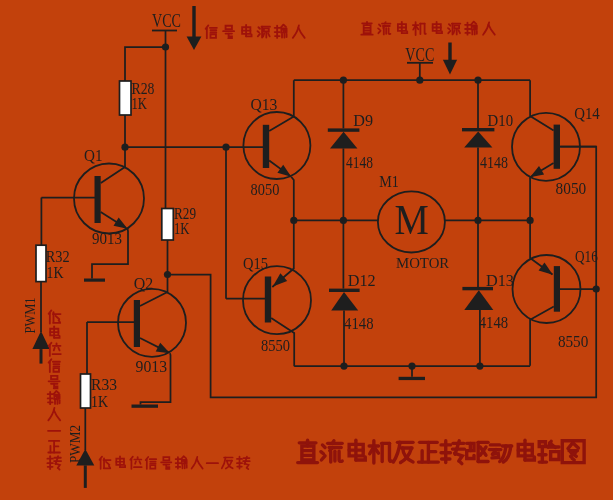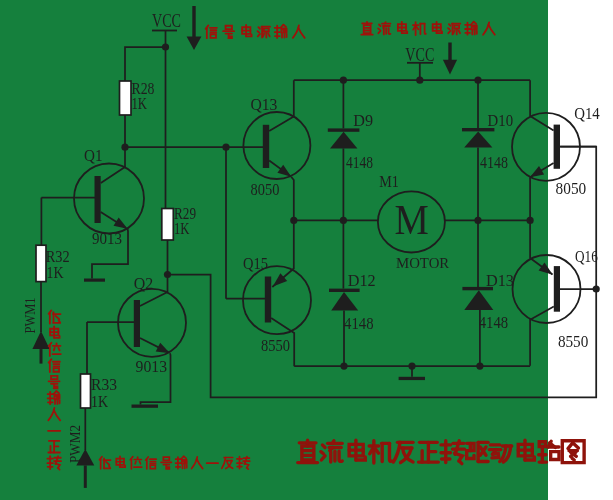--- a/index.html
+++ b/index.html
@@ -1,15 +1,15 @@
 <!DOCTYPE html>
 <html><head><meta charset="utf-8">
 <style>
 html,body{margin:0;padding:0;background:#ffffff;}
-#c{width:548px;height:500px;position:relative;background:#15803d;}
+#c{width:613px;height:500px;position:relative;background:#c2410c;}
 </style></head>
 <body>
 <div id="c"><svg width="613" height="500" viewBox="0 0 613 500">
       <path d="M152,30.5 H177" fill="none" stroke="#1e1e1e" stroke-width="1.80"></path>
       <path d="M165.5,30.5 V47" fill="none" stroke="#1e1e1e" stroke-width="1.75"></path>
       <path d="M165.5,47 H125 V81" fill="none" stroke="#1e1e1e" stroke-width="1.75"></path>
       <rect x="119.5" y="81.0" width="11.5" height="34.0" fill="#ffffff" stroke="#1e1e1e" stroke-width="1.70"></rect>
       <path d="M125,115 V147.2" fill="none" stroke="#1e1e1e" stroke-width="1.75"></path>
       <circle cx="165.5" cy="47.0" r="3.6" fill="#1e1e1e"></circle>
       <circle cx="125.0" cy="147.2" r="3.6" fill="#1e1e1e"></circle>

